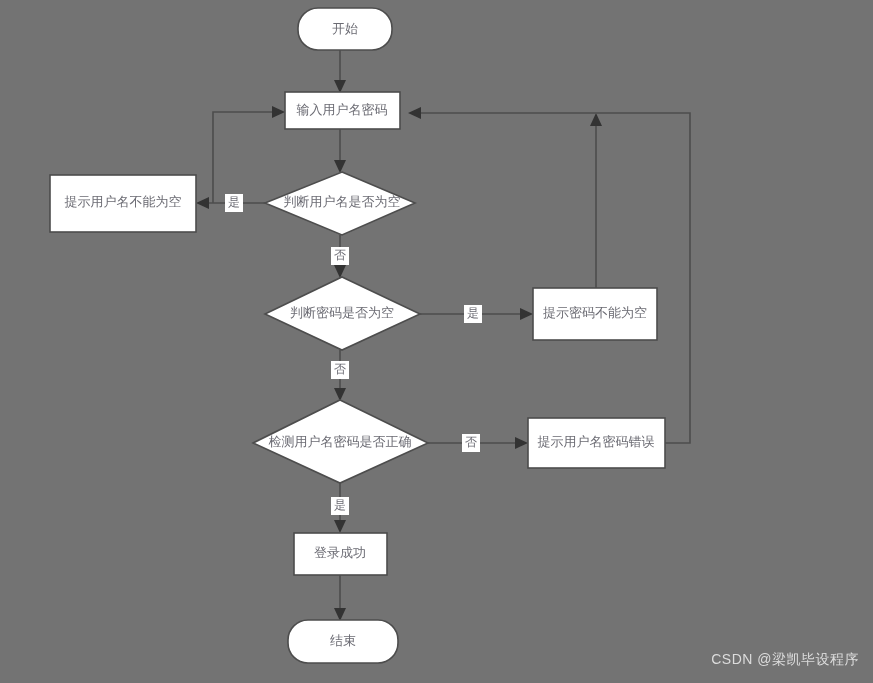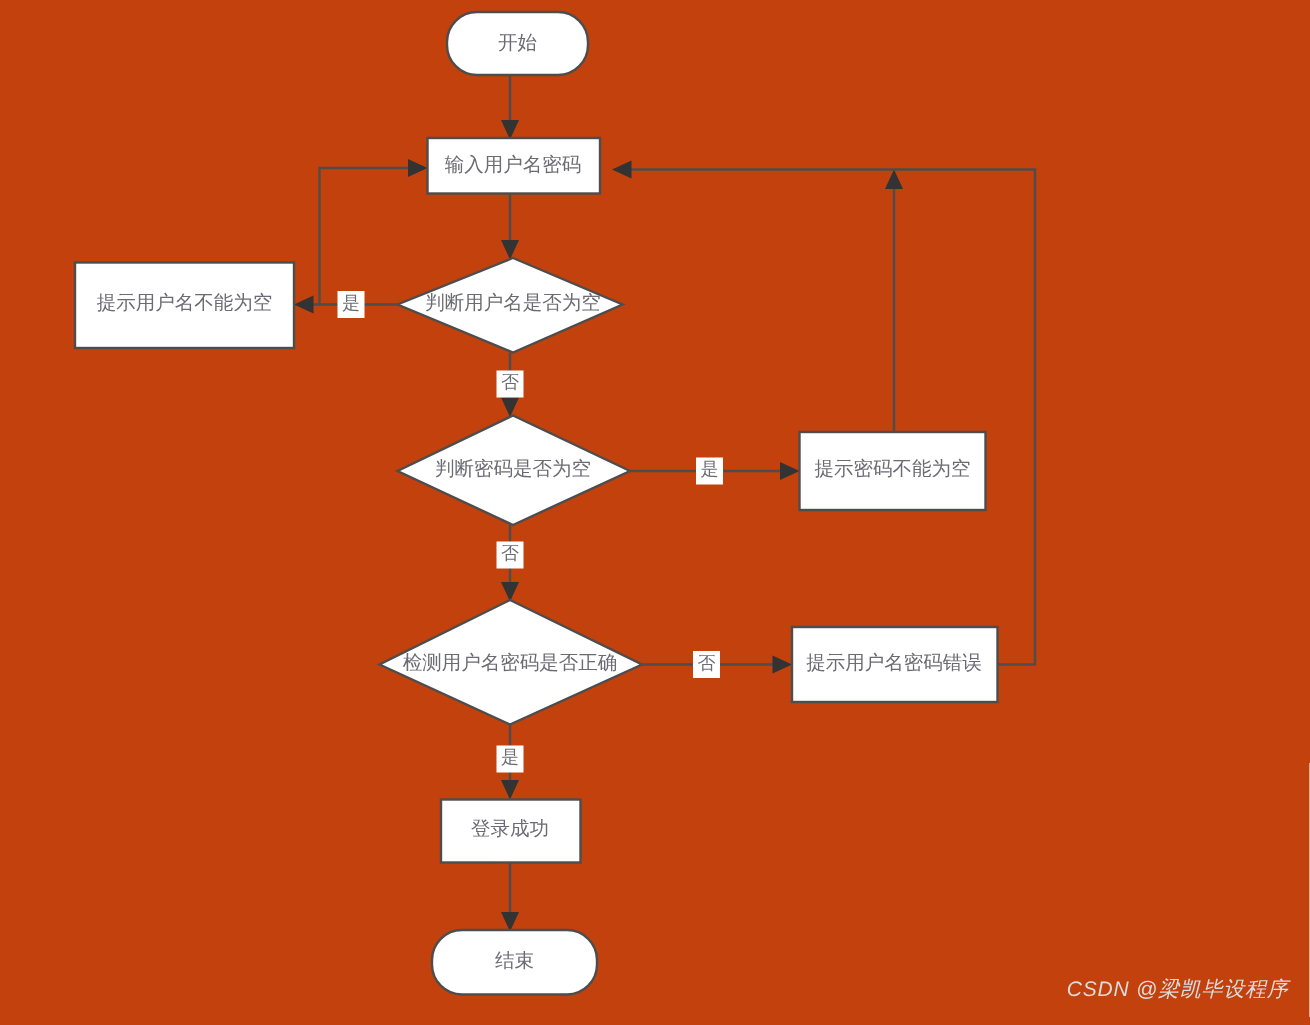--- a/index.html
+++ b/index.html
@@ -8,21 +8,21 @@
     padding: 0;
     background: #ffffff;
   }
   body {
     font-family: "Liberation Serif", "DejaVu Serif", serif;
   }
   #canvas {
     position: relative;
     width: 873px;
     height: 683px;
-    background: #c2410c;
+    background: #737373;
     overflow: hidden;
   }
   #flow-svg {
     position: absolute;
     left: 0;
     top: 0;
     width: 873px;
     height: 683px;
   }
   .node-shape {
@@ -62,21 +62,20 @@
   .watermark-text {
     position: absolute;
     right: 14px;
     bottom: 14px;
     color: #dcdcdc;
     font-family: "Liberation Sans", "DejaVu Sans", sans-serif;
     font-size: 14px;
     letter-spacing: 0.5px;
     white-space: nowrap;
     user-select: none;
-    font-style: italic;
   }
 </style>
 </head>
 <body>
 
 <div id="canvas">
 
   <svg id="flow-svg" viewBox="0 0 873 683">
 
     

